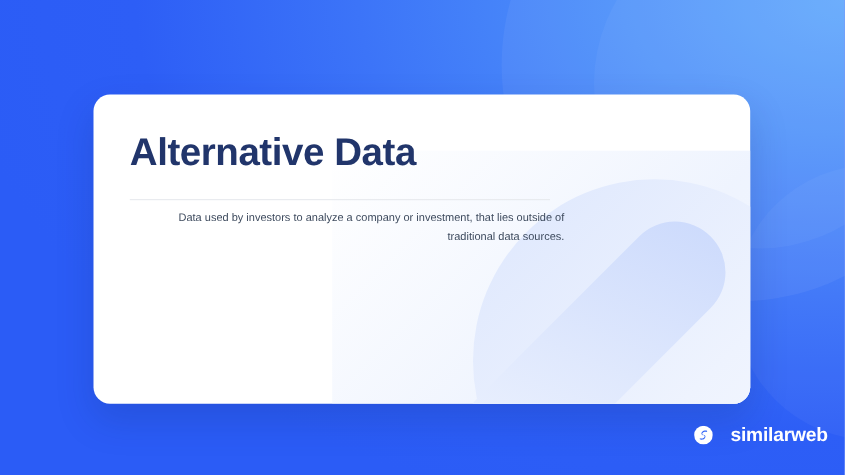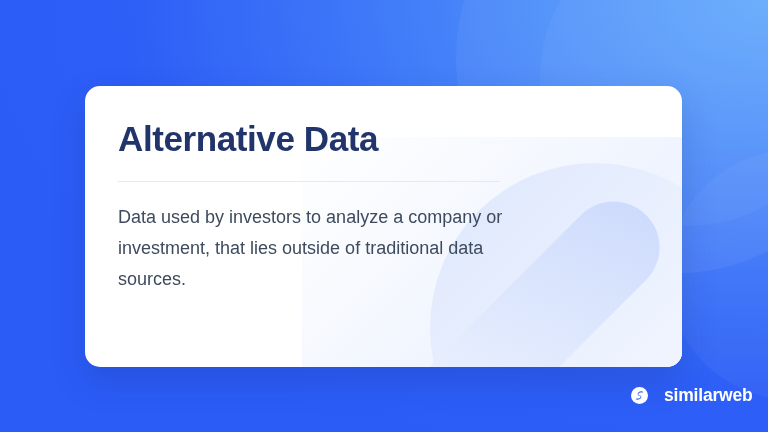--- a/index.html
+++ b/index.html
@@ -112,26 +112,27 @@
 
   #divider {
     width:382px;
     height:1px;
     background:#E7E9EE;
     margin:21px 0 0 0;
     border:0;
   }
 
   #description {
-    margin-top:20px;
+    margin-top:8px;
     width:395px;
-    font-size:18px;
+    font-size:10px;
     line-height:1.72;
     color:#3E4B5E;
     font-weight:normal;
+    text-align:right;
   }
 
   
   #logo {
     position:absolute;
     left:631px; top:387px;
     display:flex;
     align-items:center;
     gap:16px;
     z-index:4;

